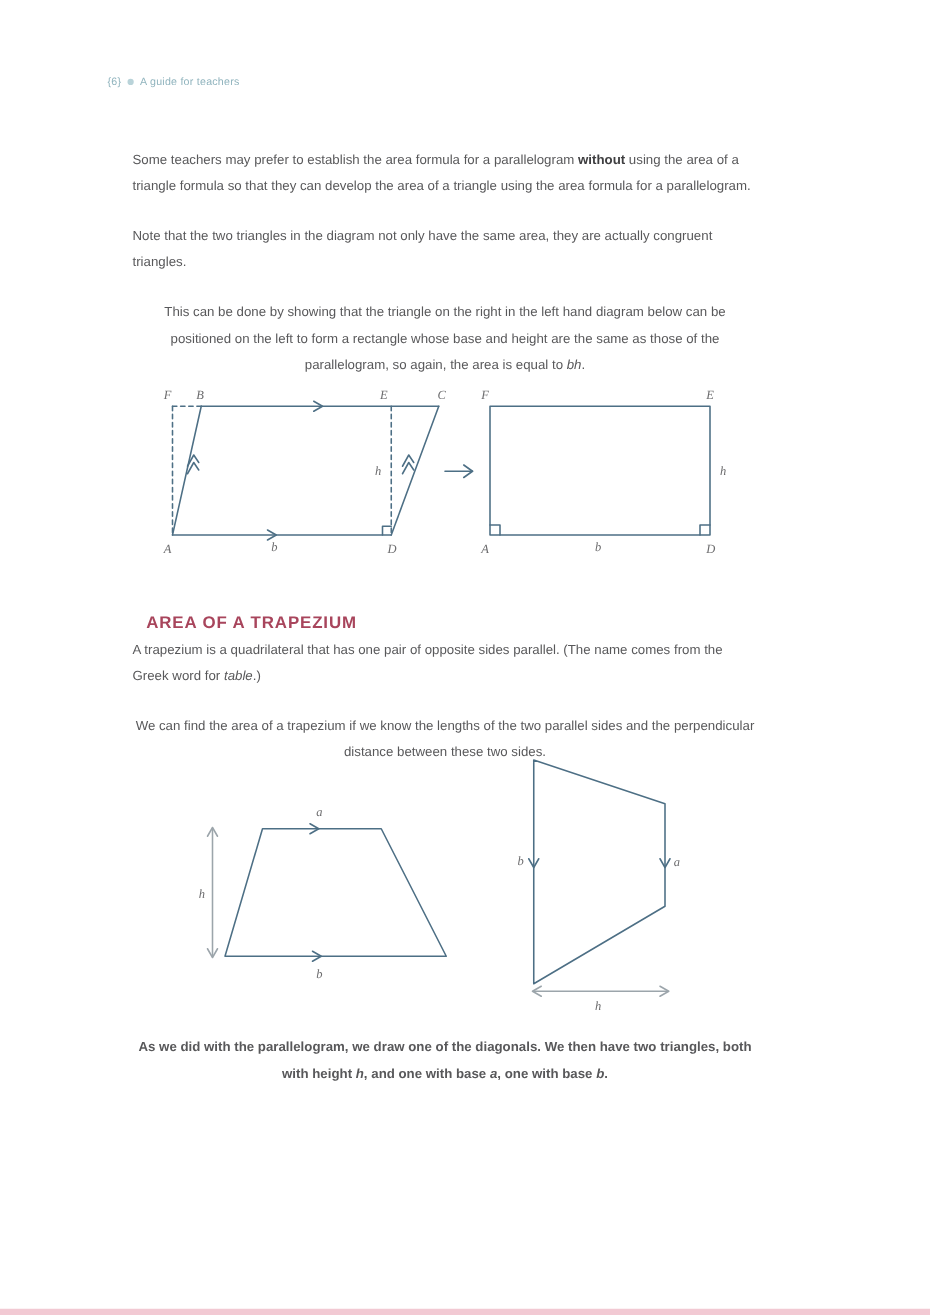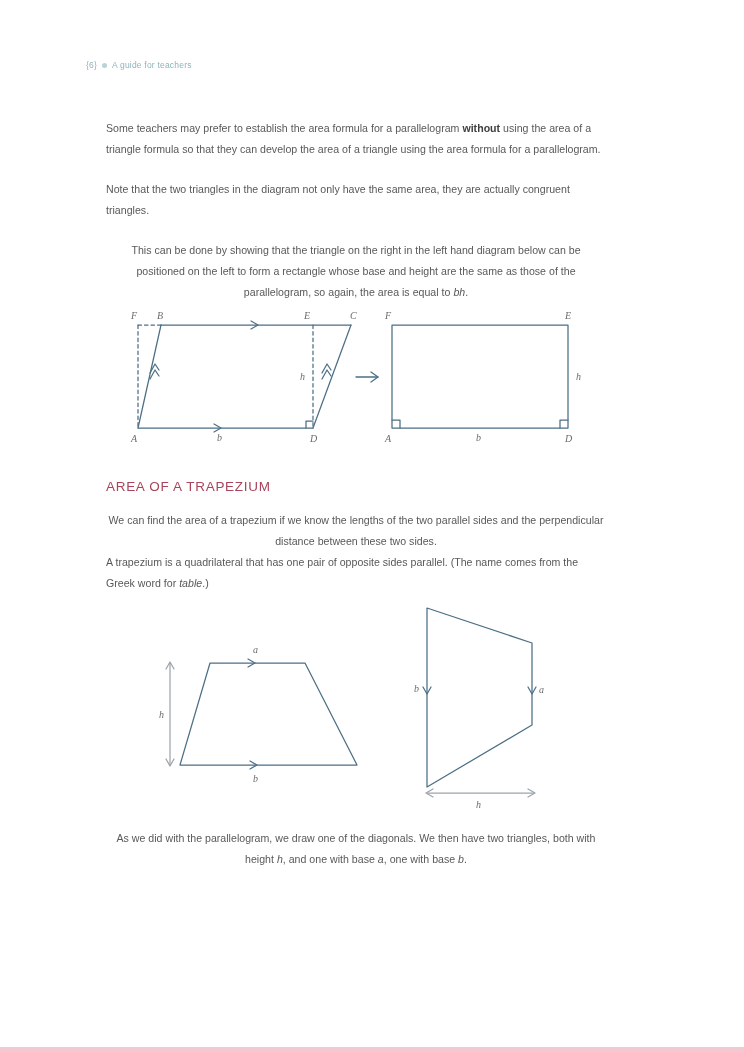--- a/index.html
+++ b/index.html
@@ -58,36 +58,37 @@
   b.strong { font-weight: bold; color: #3e3e40; }
   i.ital { font-style: italic; }
   
   .sec-head {
     position: absolute;
     left: 106px;
     top: 479px;
     font-size: 13.5px;
     color: #a8455c;
     letter-spacing: 0.7px;
-    font-weight: normal;
-    margin: 0;
+    font-weight: bold;
+    margin: 11px;
   }
   
   .body-col-2 {
     position: absolute;
     left: 106px;
     top: 510px;
     width: 500px;
   }
   
   .body-col-3 {
     position: absolute;
     left: 106px;
     top: 828px;
     width: 500px;
+    font-weight: bold;
   }
   
   .figure {
     position: absolute;
   }
   #fig-parallelogram { left: 104px; top: 300px; }
   #fig-trapezium    { left: 150px; top: 595px; }
   svg { display: block; overflow: visible; }
   text.lbl {
     font-family: "Liberation Serif", serif;
@@ -175,24 +176,24 @@
       <text class="lbl" x="281" y="142">A</text>
       <text class="lbl" x="461" y="142">D</text>
       <text class="lbl" x="372" y="141">b</text>
       <text class="lbl" x="472" y="80">h</text>
     </svg>
   </div>
 
   <h2 class="sec-head">AREA OF A TRAPEZIUM</h2>
 
   <div class="body-col-2">
-    <p class="para tight">We can find the area of a trapezium if we know the lengths of the two parallel sides and the perpendicular distance between these two sides.</p>
     <p class="para">
       <span>A trapezium is a quadrilateral that has one pair of opposite sides parallel. (The name comes from the Greek word for </span><i class="ital">table</i><span>.)</span>
     </p>
+    <p class="para tight">We can find the area of a trapezium if we know the lengths of the two parallel sides and the perpendicular distance between these two sides.</p>
   </div>
 
   <div class="figure" id="fig-trapezium">
     <svg width="460" height="225" viewBox="0 0 460 225">
       <g fill="none" stroke="#4d6f85" stroke-width="1.25" stroke-linecap="round" stroke-linejoin="round">
 
         <path d="M 30 170 L 60 68 L 155 68 L 207 170 Z"></path>
 
         <path d="M 98 64 L 105 68 L 98 72"></path>
         <path d="M 100 166 L 107 170 L 100 174"></path>

